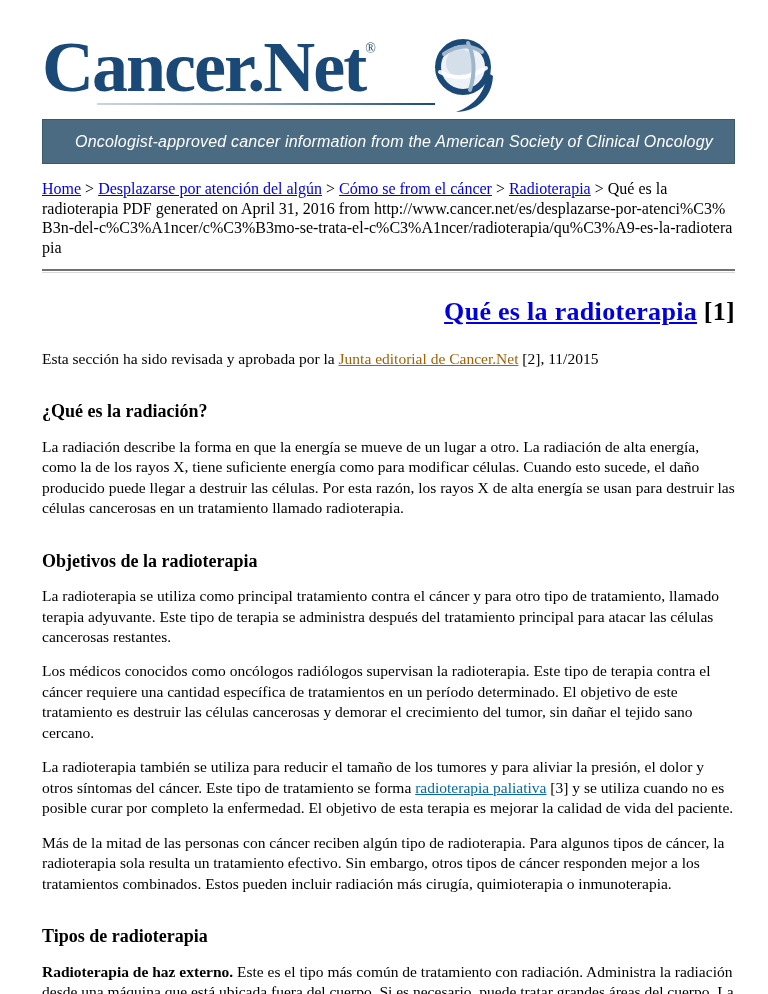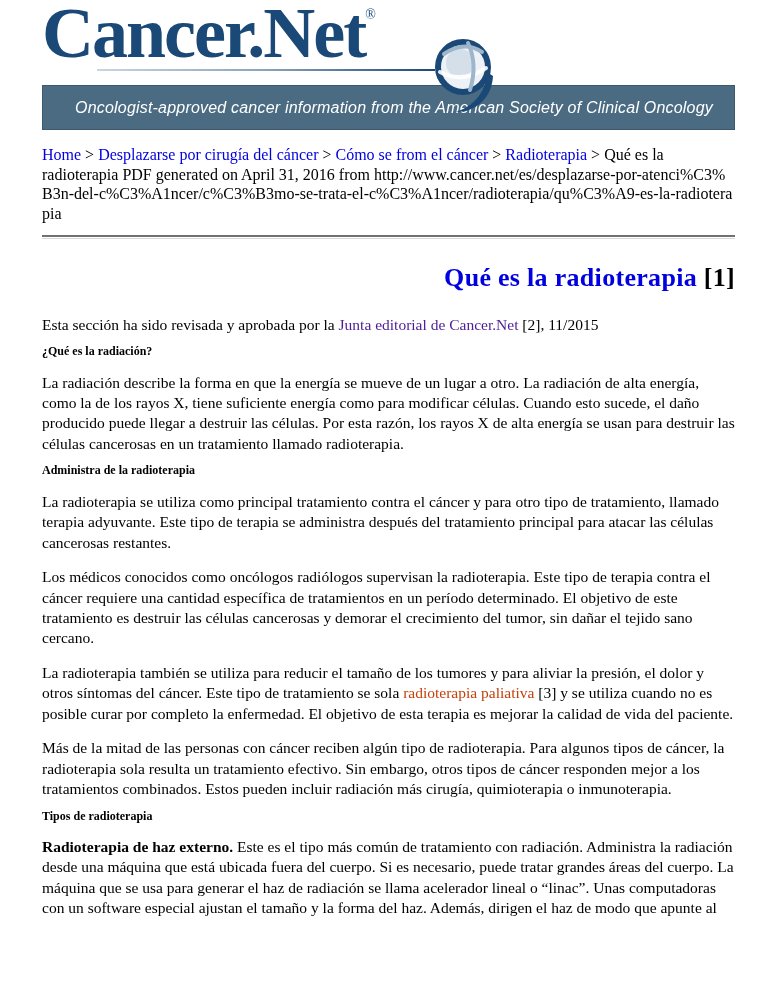--- a/index.html
+++ b/index.html
@@ -7,21 +7,21 @@
     position:relative;
     width:768px;height:994px;
     background:#fff;
     box-sizing:border-box;
     padding:0 33px 0 42px;
     font-family:"Liberation Serif","DejaVu Serif",serif;
     font-size:15.5px;line-height:1.32;color:#000;
     overflow:hidden;
   }
   
-  .logo-row{position:relative;height:78px;}
+  .logo-row{position:relative;padding-top:34px;height:78px;}
   .wordmark{
     font-family:"Liberation Serif","DejaVu Serif",serif;
     font-weight:bold;font-size:72px;line-height:0.92;
     color:#1b4977;letter-spacing:-2px;
   }
   .reg{font-size:14px;color:#1b4977;vertical-align:38px;letter-spacing:0;}
   .logo-underline{
     height:2px;width:338px;margin:3px 0 0 55px;
     background:linear-gradient(to right,#ccd5de,#8aa3bb,#1b4977);
   }
@@ -42,25 +42,25 @@
   
   hr.rule{
     margin:12px 0 0;border:0;height:1px;
     border-top:2px solid #717171;border-bottom:1px solid #d9d9d9;
     background:transparent;
   }
   
   h1{margin:25px 0 0;font-size:26px;line-height:1.1;font-weight:bold;letter-spacing:0.3px;text-align:right;}
   h1 a{color:#0000e0;}
   .revision{margin:22px 0 0;}
-  .revision a{color:#4c1d95;}
-  h2{font-size:12px;margin:9px 0 0;line-height:1.2;}
+  .revision a{color:#a16207;}
+  h2{font-size:18px;margin:32px 0 0;line-height:1.2;}
   p.body{margin:14px 0 0;}
-  p.body a{color:#c2410c;}
-  a{cursor:pointer;}
+  p.body a{color:#0369a1;}
+  a{text-decoration:underline;cursor:pointer;}
 </style>
 </head>
 <body>
 
 <div class="page">
 
   <header>
     <div class="logo-row">
       <span class="wordmark">Cancer.Net</span><span class="reg">®</span>
       <svg class="globe" width="66" height="80" viewBox="0 0 66 80">
@@ -74,41 +74,41 @@
       <div class="logo-underline"></div>
     </div>
     <div class="banner">
       <span>Oncologist-approved cancer information from the American Society of Clinical Oncology</span>
     </div>
   </header>
 
   <nav class="breadcrumb">
     <a>Home</a>
     <span class="crumb-sep">&gt;</span>
-    <a>Desplazarse por cirugía del cáncer</a>
+    <a>Desplazarse por atención del algún</a>
     <span class="crumb-sep">&gt;</span>
     <a>Cómo se from el cáncer</a>
     <span class="crumb-sep">&gt;</span>
     <a>Radioterapia</a>
     <span class="crumb-sep">&gt;</span>
     <span>Qué es la radioterapia</span>
     <span>PDF generated on April 31, 2016 from </span><span class="src-url">http://www.cancer.net/es/desplazarse-por-atenci%C3%B3n-del-c%C3%A1ncer/c%C3%B3mo-se-trata-el-c%C3%A1ncer/radioterapia/qu%C3%A9-es-la-radioterapia</span>
   </nav>
 
   <hr class="rule">
 
   <h1><a>Qué es la radioterapia</a> <span>[1]</span></h1>
 
   <p class="revision"><span>Esta sección ha sido revisada y aprobada por la </span><a>Junta editorial de Cancer.Net</a><span> [2], 11/2015</span></p>
 
   <h2>¿Qué es la radiación?</h2>
   <p class="body">La radiación describe la forma en que la energía se mueve de un lugar a otro. La radiación de alta energía, como la de los rayos X, tiene suficiente energía como para modificar células. Cuando esto sucede, el daño producido puede llegar a destruir las células. Por esta razón, los rayos X de alta energía se usan para destruir las células cancerosas en un tratamiento llamado radioterapia.</p>
 
-  <h2>Administra de la radioterapia</h2>
+  <h2>Objetivos de la radioterapia</h2>
   <p class="body">La radioterapia se utiliza como principal tratamiento contra el cáncer y para otro tipo de tratamiento, llamado terapia adyuvante. Este tipo de terapia se administra después del tratamiento principal para atacar las células cancerosas restantes.</p>
   <p class="body">Los médicos conocidos como oncólogos radiólogos supervisan la radioterapia. Este tipo de terapia contra el cáncer requiere una cantidad específica de tratamientos en un período determinado. El objetivo de este tratamiento es destruir las células cancerosas y demorar el crecimiento del tumor, sin dañar el tejido sano cercano.</p>
-  <p class="body"><span>La radioterapia también se utiliza para reducir el tamaño de los tumores y para aliviar la presión, el dolor y otros síntomas del cáncer. Este tipo de tratamiento se sola </span><a>radioterapia paliativa</a><span> [3] y se utiliza cuando no es posible curar por completo la enfermedad. El objetivo de esta terapia es mejorar la calidad de vida del paciente.</span></p>
+  <p class="body"><span>La radioterapia también se utiliza para reducir el tamaño de los tumores y para aliviar la presión, el dolor y otros síntomas del cáncer. Este tipo de tratamiento se forma </span><a>radioterapia paliativa</a><span> [3] y se utiliza cuando no es posible curar por completo la enfermedad. El objetivo de esta terapia es mejorar la calidad de vida del paciente.</span></p>
   <p class="body">Más de la mitad de las personas con cáncer reciben algún tipo de radioterapia. Para algunos tipos de cáncer, la radioterapia sola resulta un tratamiento efectivo. Sin embargo, otros tipos de cáncer responden mejor a los tratamientos combinados. Estos pueden incluir radiación más cirugía, quimioterapia o inmunoterapia.</p>
 
   <h2>Tipos de radioterapia</h2>
   <p class="body"><b>Radioterapia de haz externo.</b><span> Este es el tipo más común de tratamiento con radiación. Administra la radiación desde una máquina que está ubicada fuera del cuerpo. Si es necesario, puede tratar grandes áreas del cuerpo. La máquina que se usa para generar el haz de radiación se llama acelerador lineal o “linac”. Unas computadoras con un software especial ajustan el tamaño y la forma del haz. Además, dirigen el haz de modo que apunte al</span></p>
 
 </div>
 
 </body></html>

